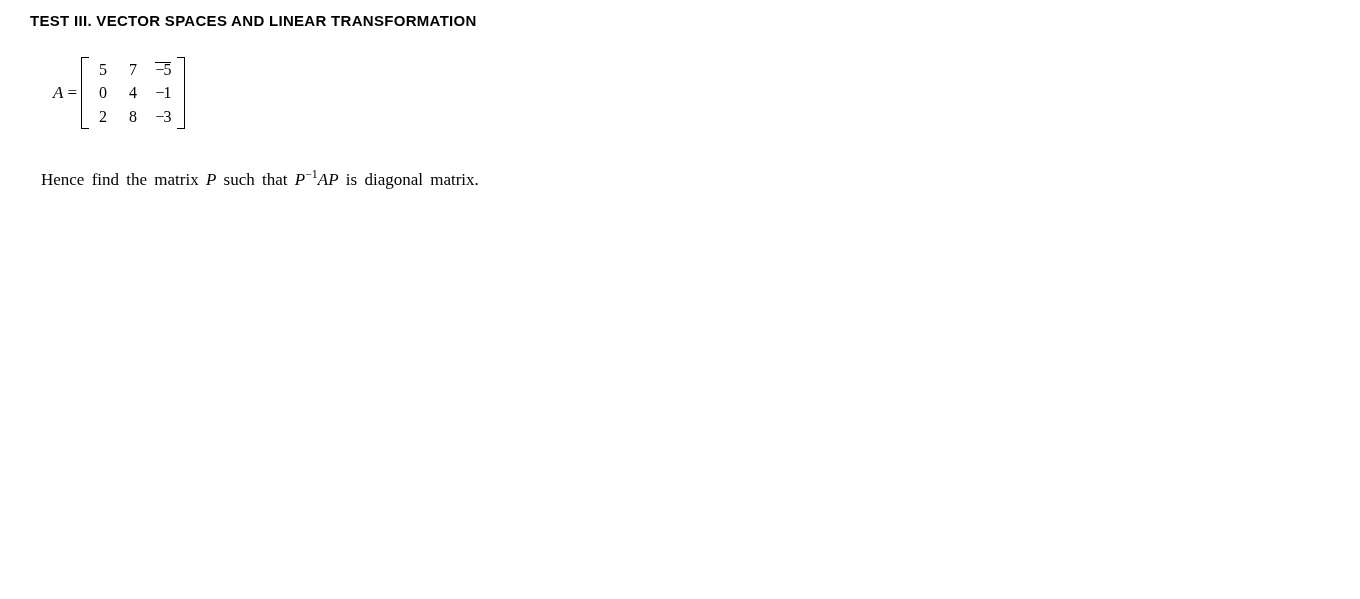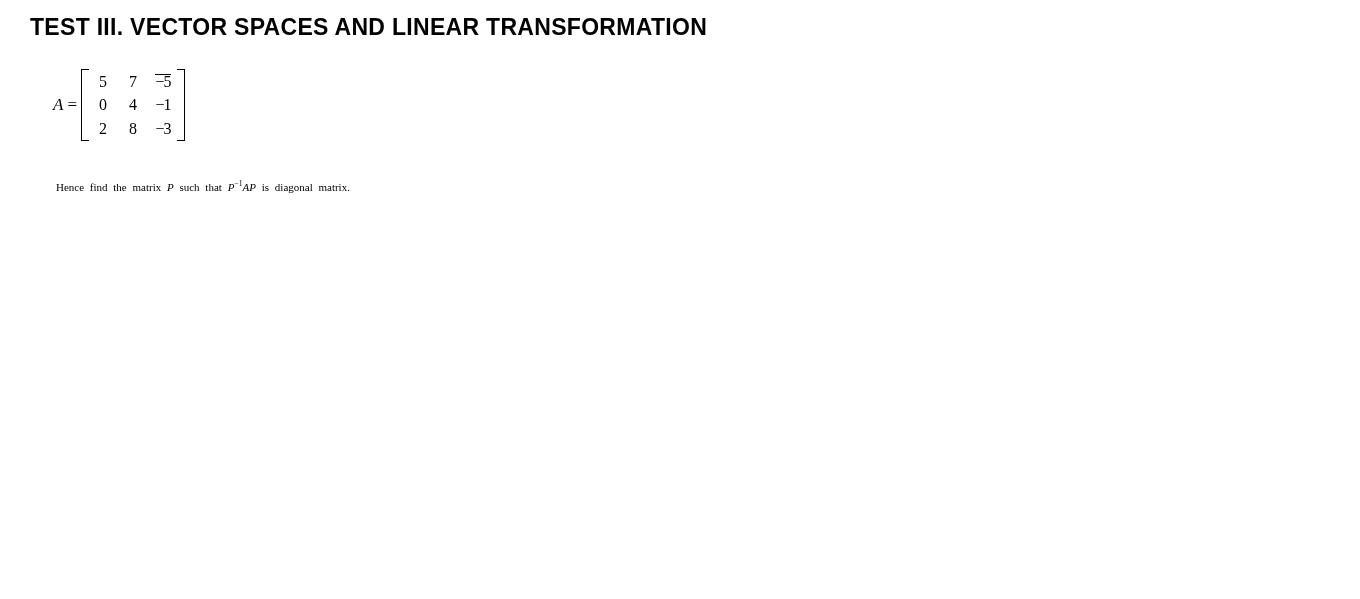--- a/index.html
+++ b/index.html
@@ -12,21 +12,21 @@
       font-size: 16px;
       color: #000;
       background: #fff;
       padding: 10px 30px;
       width: 1360px;
       line-height: 1.5;
     }
     .title {
       font-family: 'Segoe UI', Tahoma, Arial, sans-serif;
       font-weight: 600;
-      font-size: 23px;
+      font-size: 15px;
       letter-spacing: 0.3px;
       margin-bottom: 24px;
     }
     .problem-line {
       display: flex;
       align-items: center;
       font-size: 17px;
       margin-left: 11px;
       margin-bottom: 38px;
       word-spacing: 4px;
@@ -90,22 +90,22 @@
     }
     .cell.bar-top::before {
       content: '';
       position: absolute;
       top: 1px;
       left: 0;
       width: 100%;
       border-top: 1.2px solid #000;
     }
     .conclusion {
-      font-size: 11px;
-      margin-left: 26px;
+      font-size: 17px;
+      margin-left: 11px;
       word-spacing: 3px;
     }
     .math-P {
       font-style: italic;
       font-family: 'Times New Roman', Times, serif;
     }
     .math-expr {
       font-style: italic;
       font-family: 'Times New Roman', Times, serif;
       white-space: nowrap;

